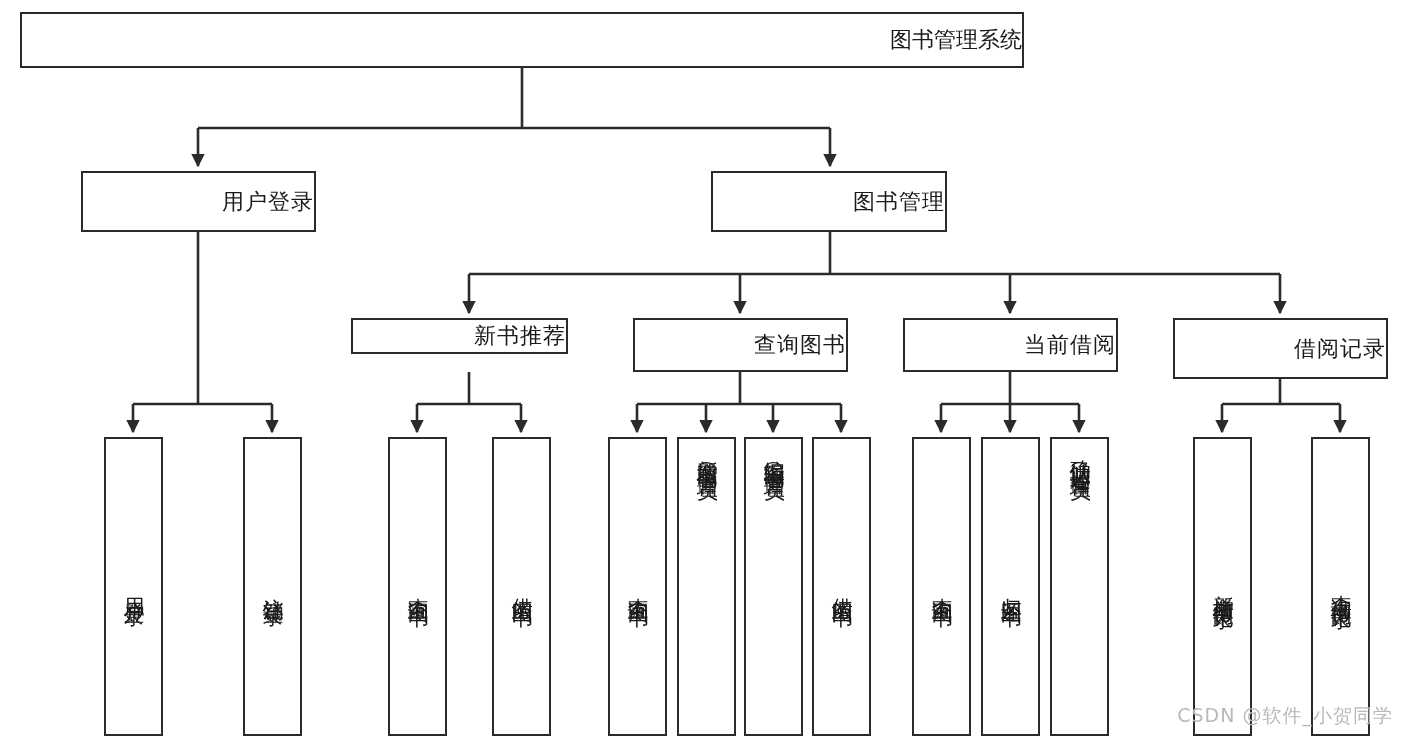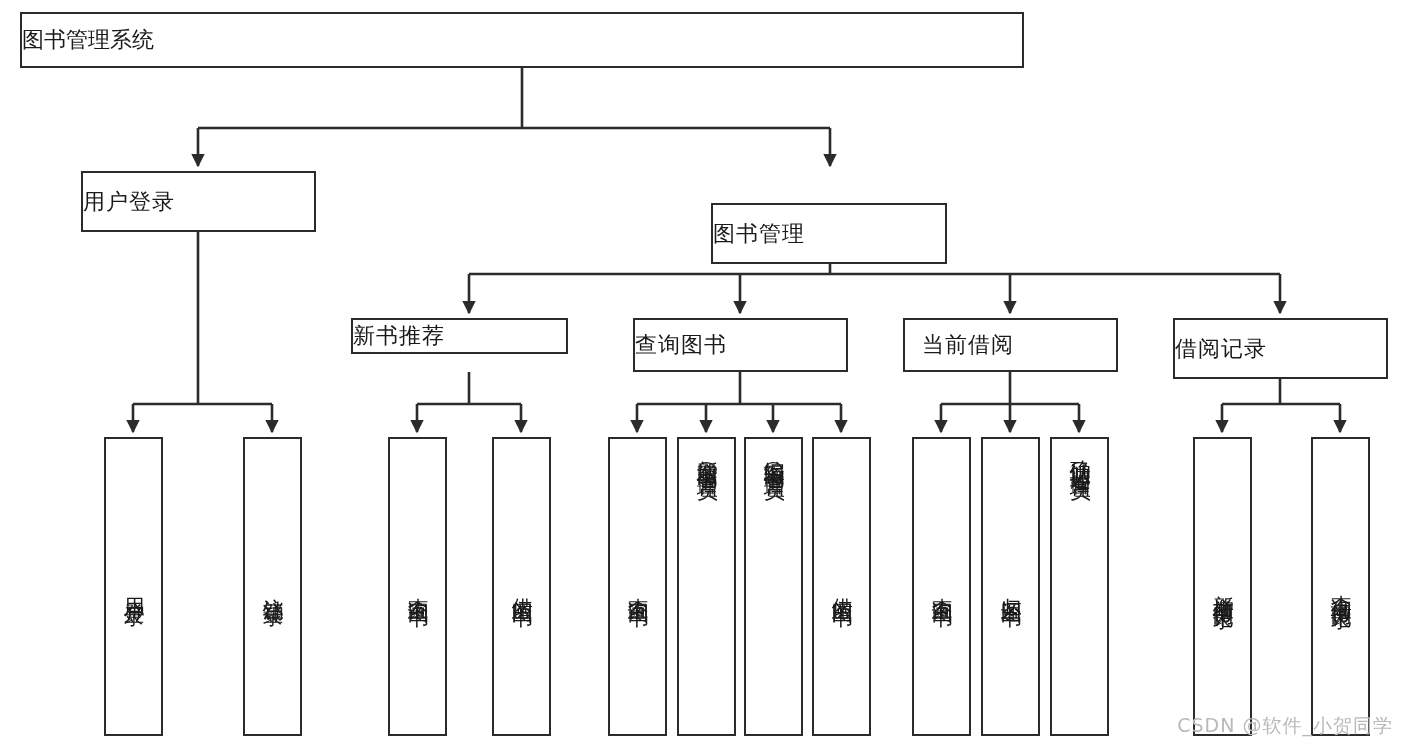--- a/index.html
+++ b/index.html
@@ -12,21 +12,21 @@
   #canvas{position:relative;width:1405px;height:747px;}
   svg#wires{position:absolute;left:0;top:0;width:1405px;height:747px;}
 
   .node{
     position:absolute;
     box-sizing:border-box;
     border:2.4px solid #2b2b2b;
     background:#ffffff;
     display:flex;
     align-items:center;
-    justify-content:flex-start;
+    justify-content:flex-end;
     color:#1a1a1a;
     z-index:3;
   }
   .node.h{
     font-size:22px;
     letter-spacing:1px;
   }
   .node.root{font-size:22px;}
   .node.leaf{
     align-items:flex-start;
@@ -42,21 +42,21 @@
     letter-spacing:3px;
     white-space:nowrap;
     display:block;
   }
   .leaf.midpad{padding-top:0;align-items:center;}
   .leaf.toppad{padding-top:4px;}
 
   #watermark{
     position:absolute;
     right:12px;
-    bottom:8px;
+    bottom:18px;
     font-size:19px;
     color:#b9b9b9;
     letter-spacing:1px;
     z-index:6;
     pointer-events:none;
     white-space:nowrap;
   }
 </style>
 </head>
 <body>
@@ -115,21 +115,21 @@
     </g>
   </svg>
 
   <div class="node root" style="left:20px;top:12px;width:1004px;height:56px;">
     <span>图书管理系统</span>
   </div>
 
   <div class="node h" style="left:81px;top:171px;width:235px;height:61px;">
     <span>用户登录</span>
   </div>
-  <div class="node h" style="left:711px;top:171px;width:236px;height:61px;margin-top:32px;">
+  <div class="node h" style="left:711px;top:171px;width:236px;height:61px;">
     <span>图书管理</span>
   </div>
 
   <div class="node h" style="left:351px;top:318px;width:217px;height:36px;">
     <span>新书推荐</span>
   </div>
   <div class="node h" style="left:633px;top:318px;width:215px;height:54px;">
     <span>查询图书</span>
   </div>
   <div class="node h" style="left:903px;top:318px;width:215px;height:54px;padding-left:17px;">

